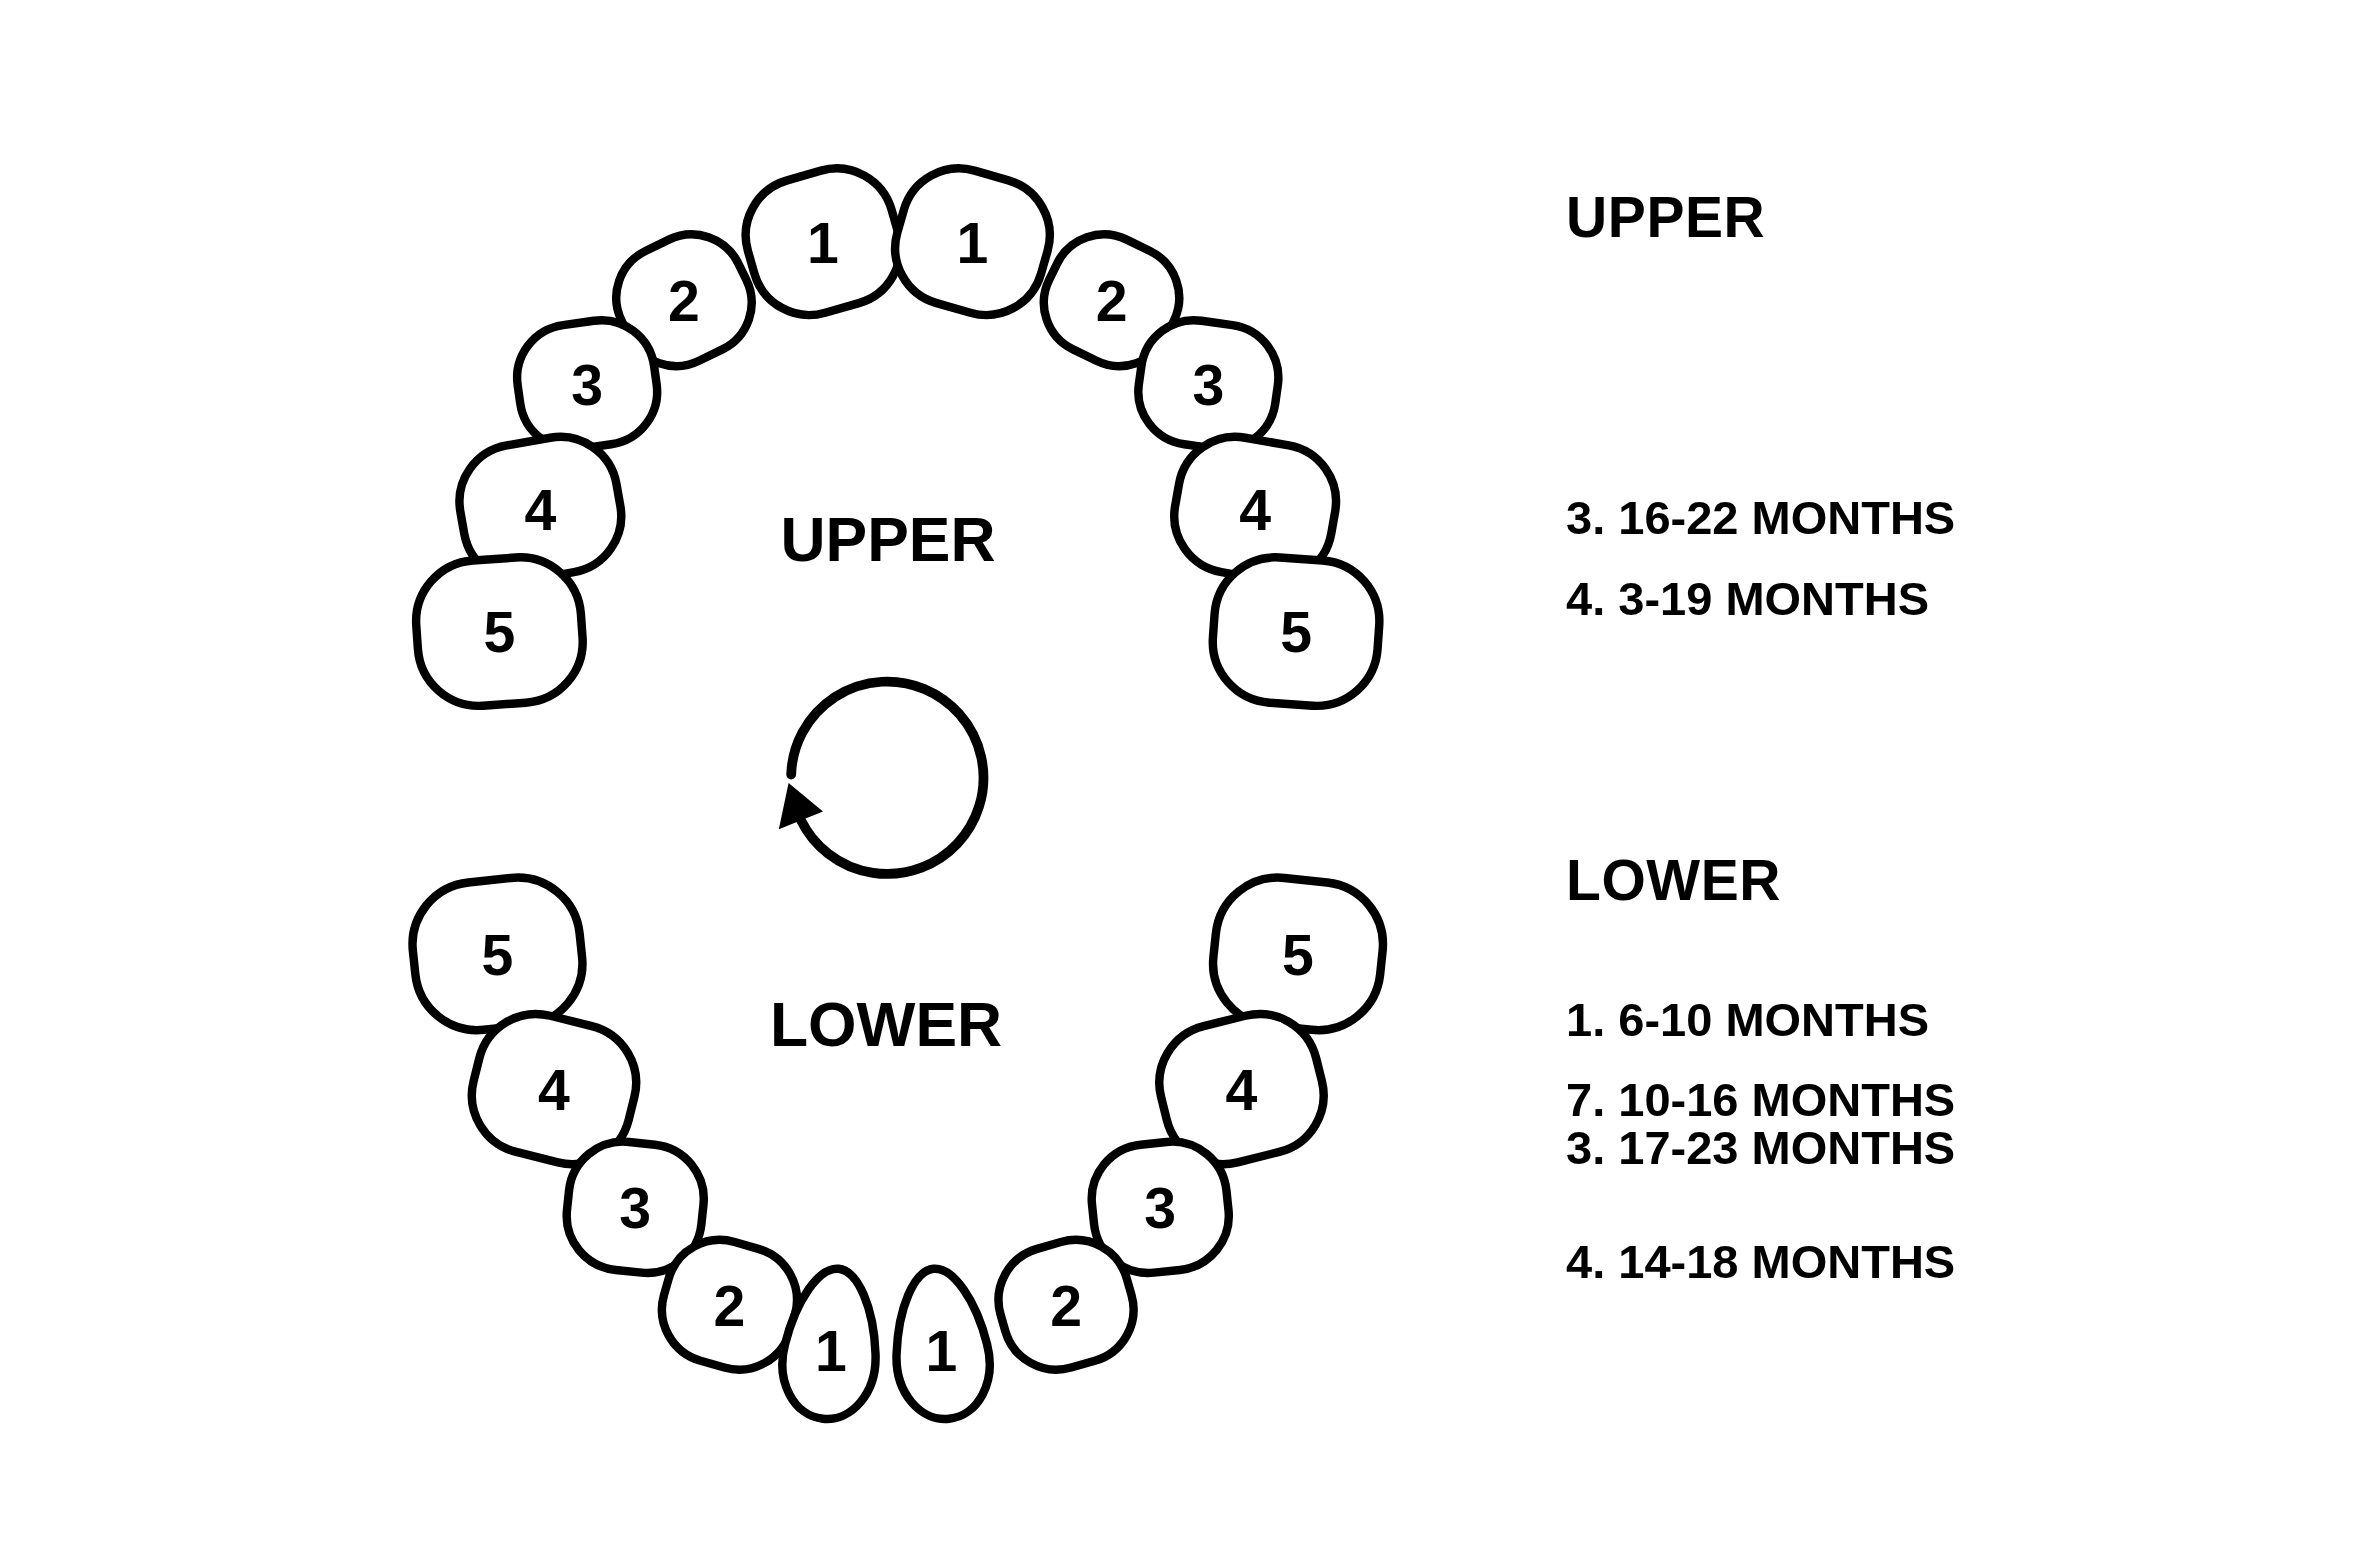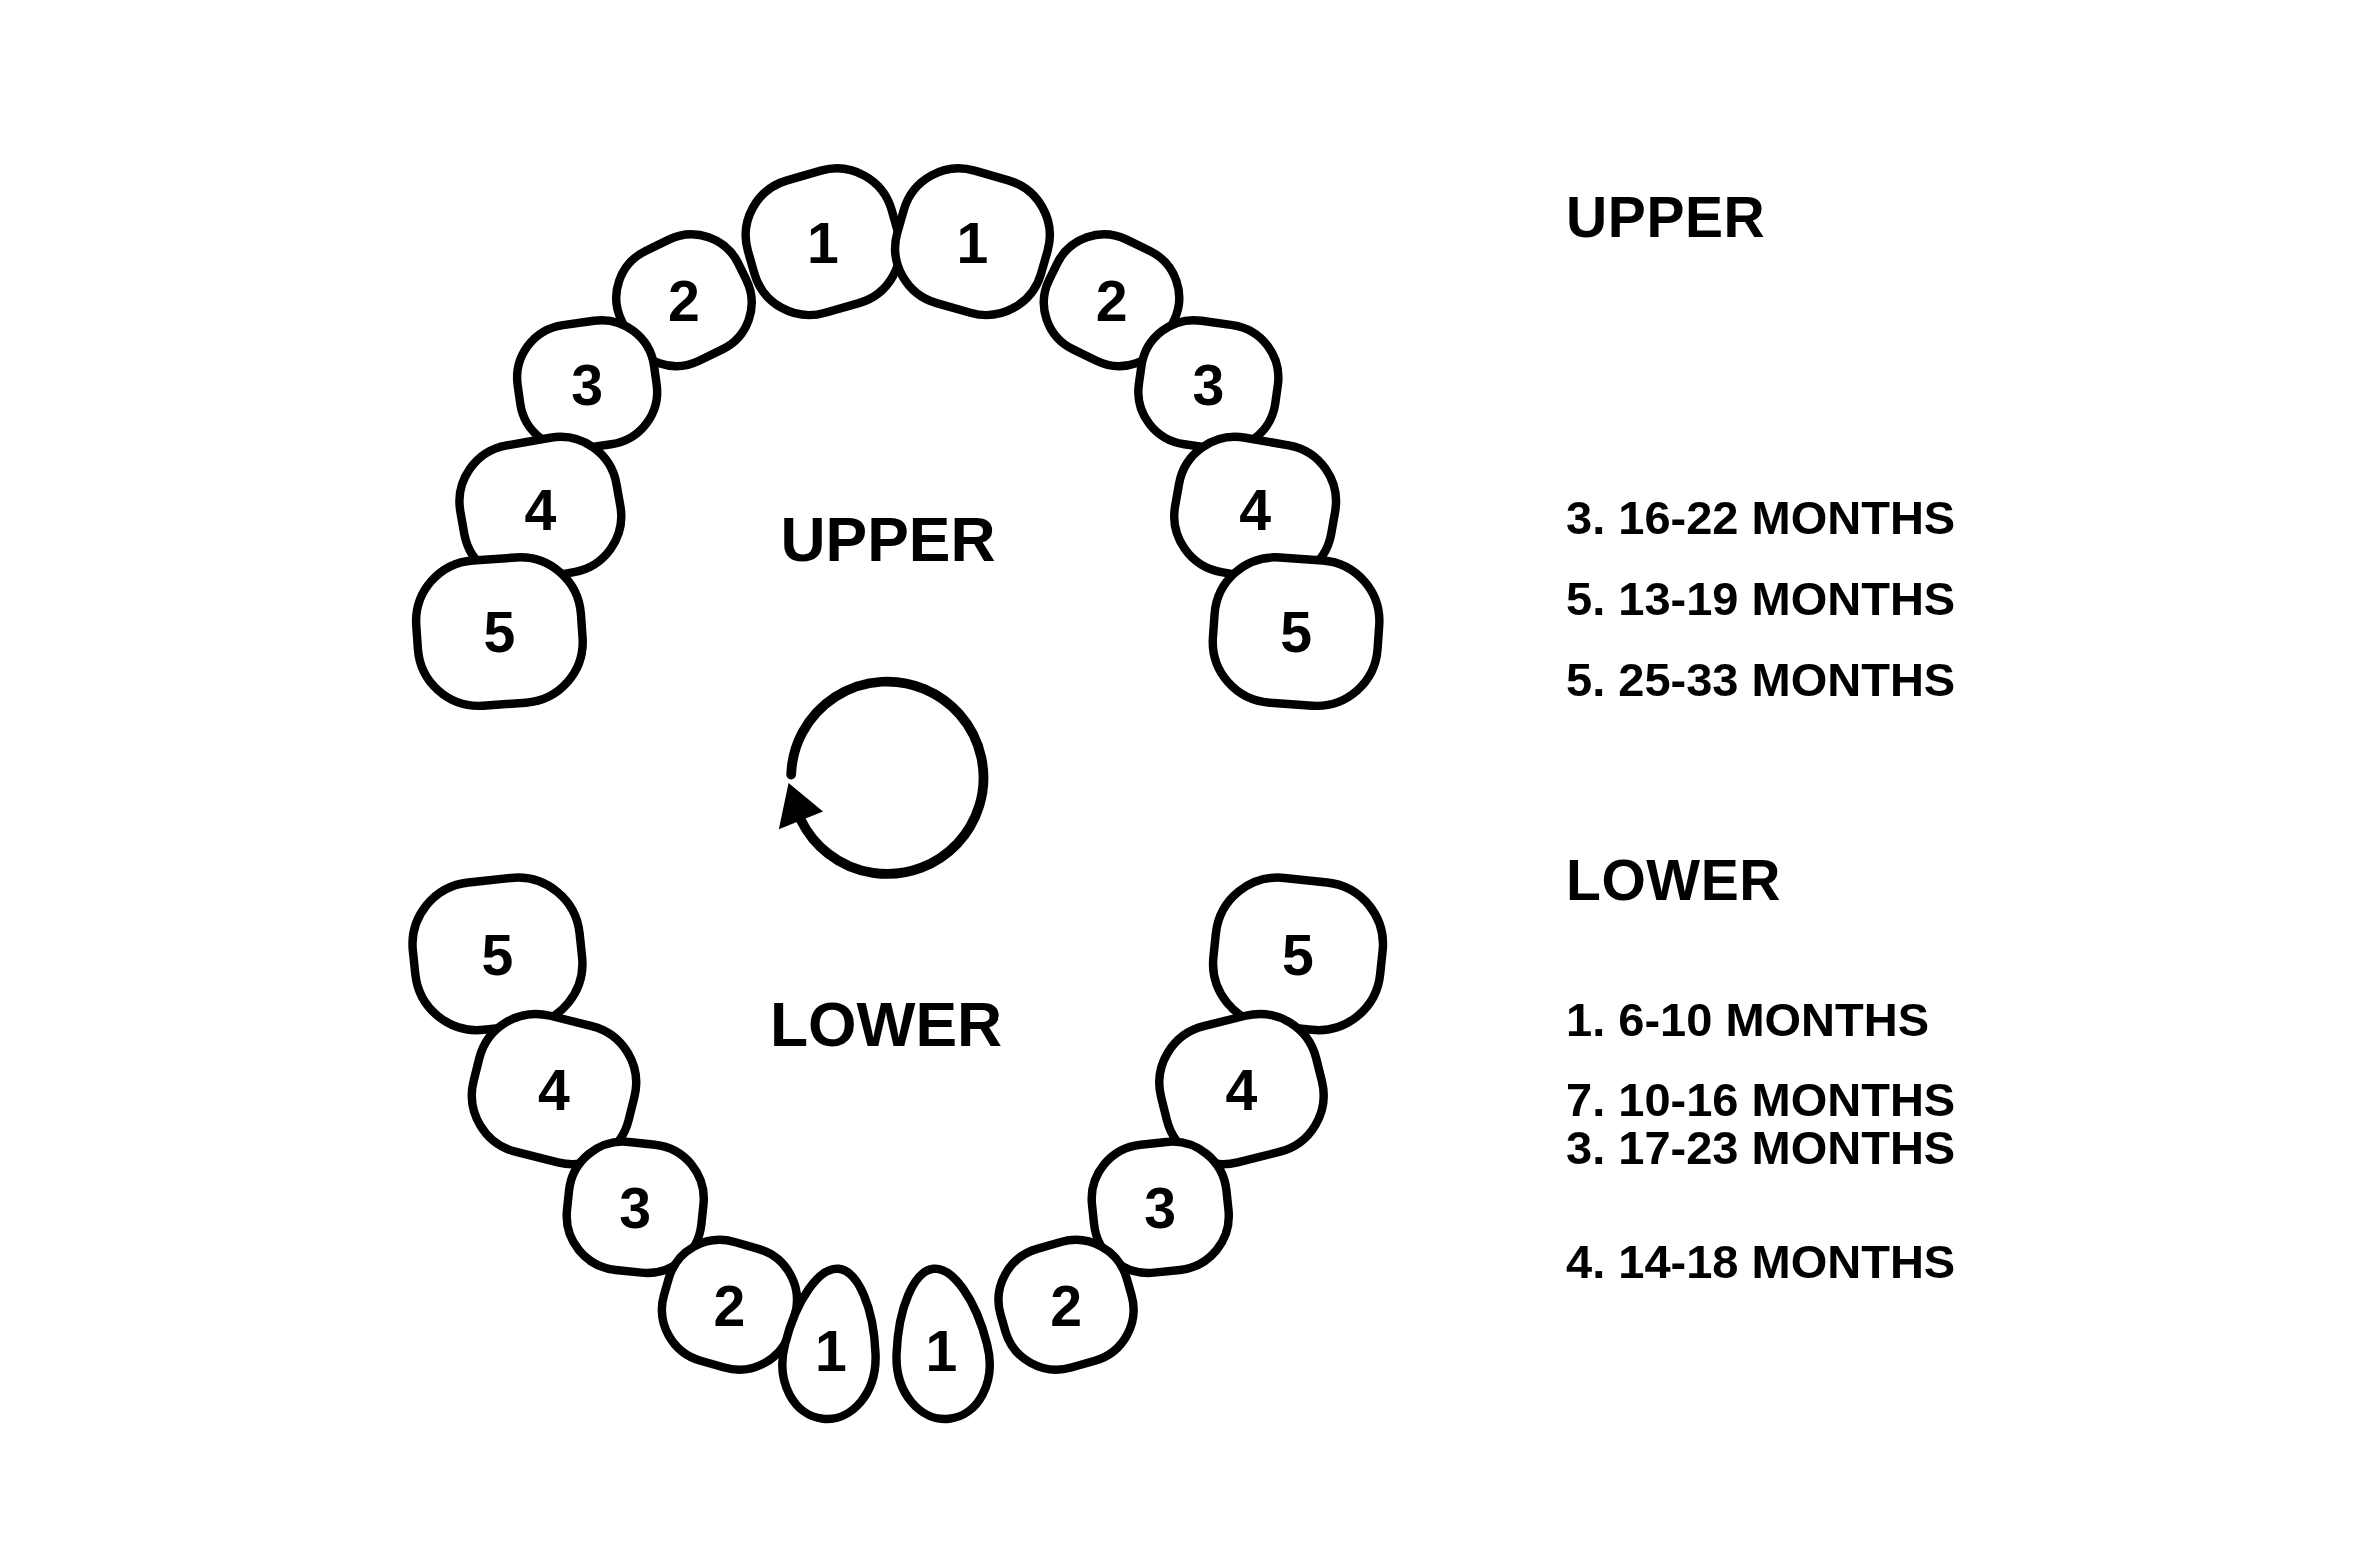--- a/index.html
+++ b/index.html
@@ -180,22 +180,21 @@
       </g>
 
       <text class="arch-label" x="1363" y="1610">LOWER</text>
     </g>
   </svg>
 
   <div class="legend">
 
     <div class="lg-line lg-title" style="top:186px">UPPER</div>
     <div class="lg-line lg-item" style="top:492px">3. 16-22 MONTHS</div>
-    <div class="lg-line lg-item" style="top:573px">5. 13-19 MONTHS</div>
-    <div class="lg-line lg-item" style="top:654px">5. 25-33 MONTHS</div>
+    <div class="lg-line lg-item" style="top:573px">4. 3-19 MONTHS</div>
 
     <div class="lg-line lg-title" style="top:849px">LOWER</div>
     <div class="lg-line lg-item" style="top:994px">1. 6-10 MONTHS</div>
     <div class="lg-line lg-item" style="top:1074px">7. 10-16 MONTHS</div>
     <div class="lg-line lg-item" style="top:1122px">3. 17-23 MONTHS</div>
     <div class="lg-line lg-item" style="top:1236px">4. 14-18 MONTHS</div>
 
   </div>
 </div>
 

